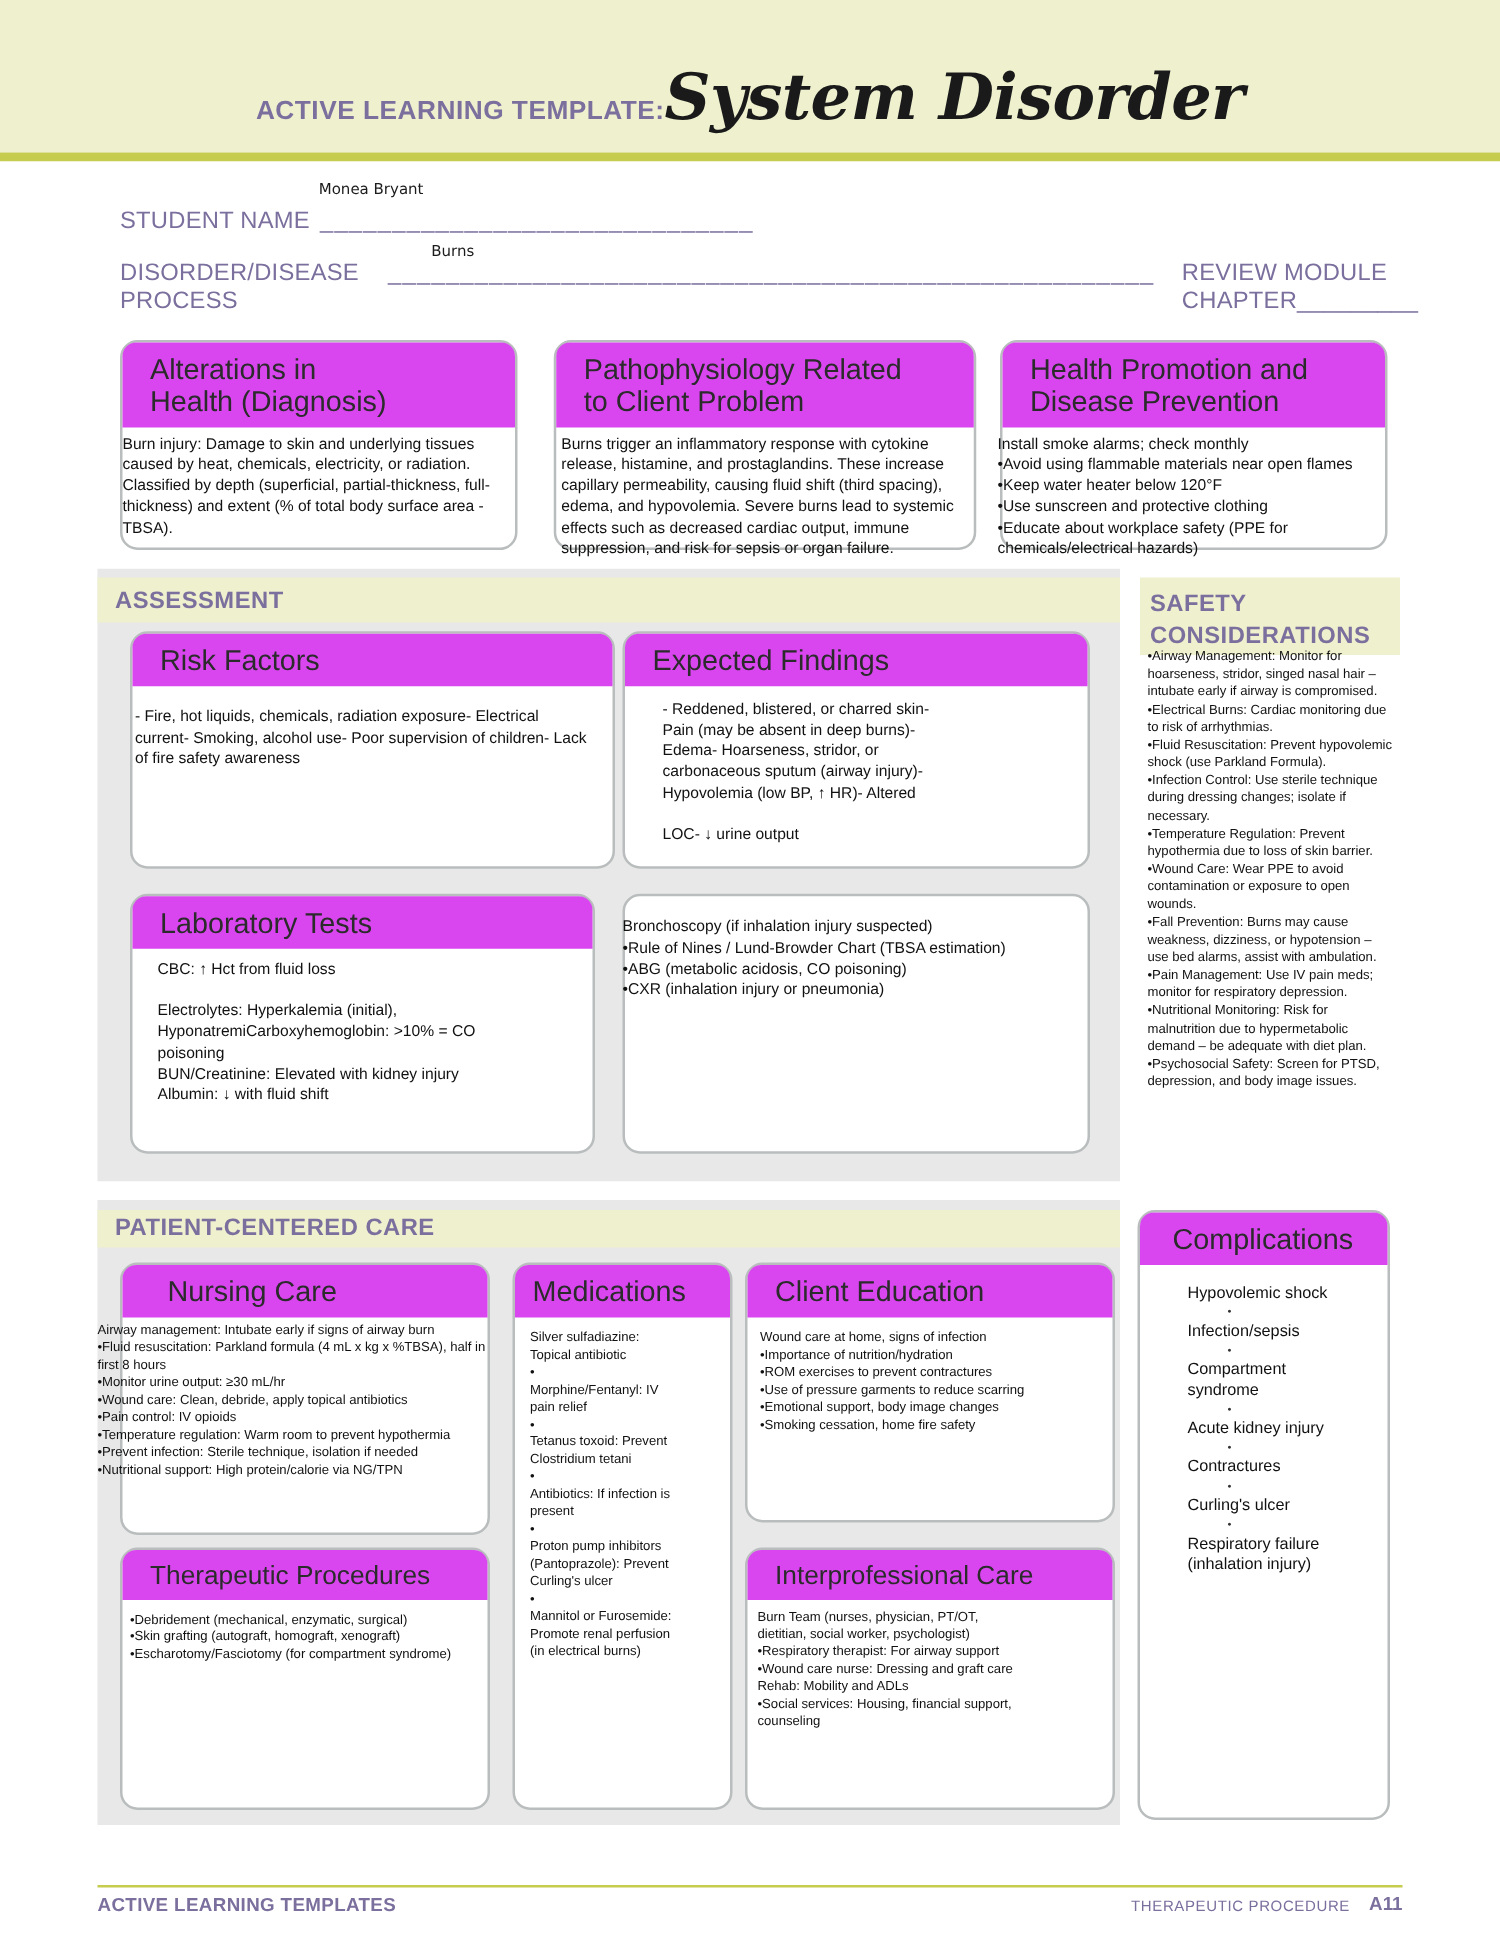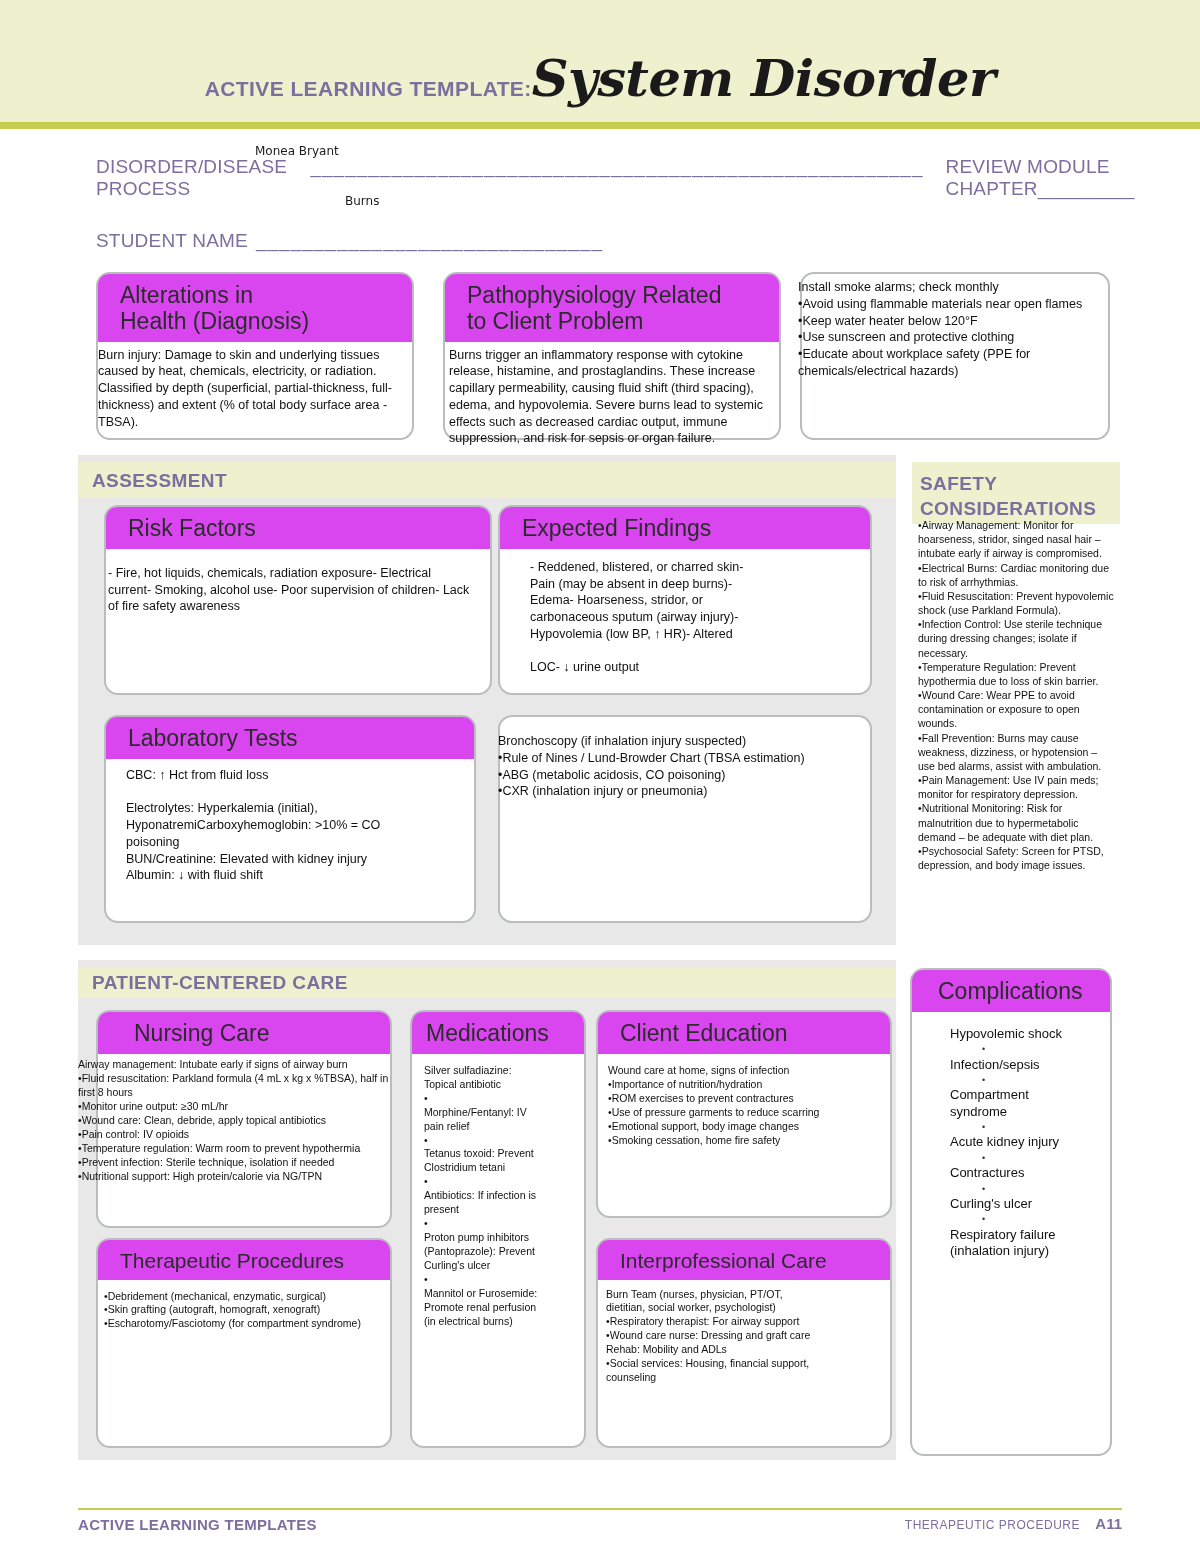--- a/index.html
+++ b/index.html
@@ -161,45 +161,47 @@
     <span class="alt-label">ACTIVE LEARNING TEMPLATE:</span>
     <span class="alt-title">System Disorder</span>
   </div>
 </div>
 <div class="banner-rule"></div>
 
 <div class="fields">
   <span class="hand" id="hand-name">Monea Bryant</span>
   <span class="hand" id="hand-disorder">Burns</span>
 
+  <div class="field-row row1">
+    <span>STUDENT NAME</span>
+    <span class="dashline" style="margin-left:8px">______________________________</span>
+  </div>
+
   <div class="field-row row2">
     <span>DISORDER/DISEASE PROCESS</span>
     <span class="dashline" style="margin-left:8px">_____________________________________________________</span>
     <span style="margin-left:22px">REVIEW MODULE CHAPTER_________</span>
   </div>
-
-  <div class="field-row row1">
-    <span>STUDENT NAME</span>
-    <span class="dashline" style="margin-left:8px">______________________________</span>
-  </div>
 </div>
 
 <div class="card" id="box-alterations">
   <div class="card-head" style="white-space:pre-line">Alterations in
 Health (Diagnosis)</div>
   <div class="body-text" style="margin-left:-6px;width:322px">Burn injury: Damage to skin and underlying tissues caused by heat, chemicals, electricity, or radiation. Classified by depth (superficial, partial-thickness, full-thickness) and extent (% of total body surface area - TBSA).</div>
 </div>
 
 <div class="card" id="box-patho">
   <div class="card-head" style="white-space:pre-line">Pathophysiology Related
 to Client Problem</div>
   <div class="body-text" style="width:340px">Burns trigger an inflammatory response with cytokine release, histamine, and prostaglandins. These increase capillary permeability, causing fluid shift (third spacing), edema, and hypovolemia. Severe burns lead to systemic effects such as decreased cardiac output, immune suppression, and risk for sepsis or organ failure.</div>
 </div>
 
 <div class="card" id="box-health">
+  <div class="card-head" style="white-space:pre-line">Health Promotion and
+Disease Prevention</div>
   <div class="body-text" style="margin-left:-8px;width:322px">Install smoke alarms; check monthly
         •Avoid using flammable materials near open flames
         •Keep water heater below 120°F
         •Use sunscreen and protective clothing
         •Educate about workplace safety (PPE for chemicals/electrical hazards)</div>
 </div>
 
 <div id="assessment-panel"></div>
 <div class="section-label" id="assessment-label">ASSESSMENT</div>
 

